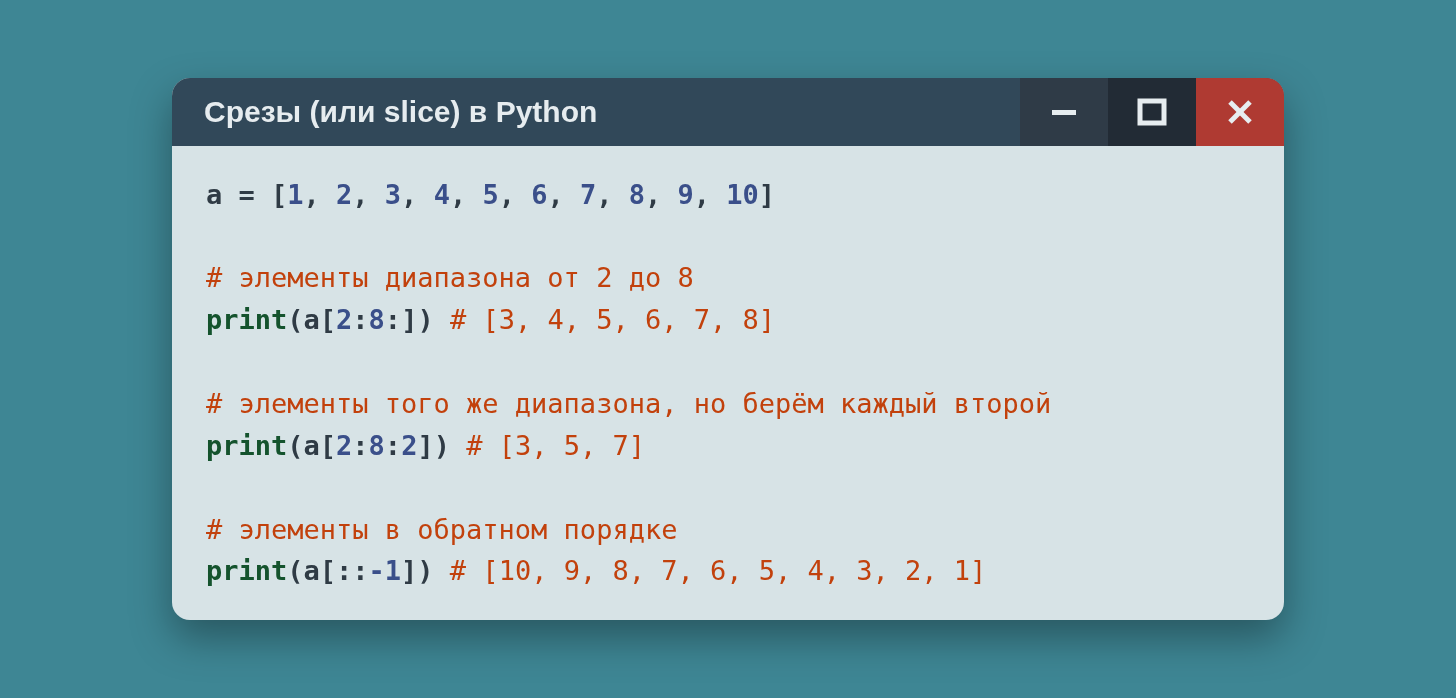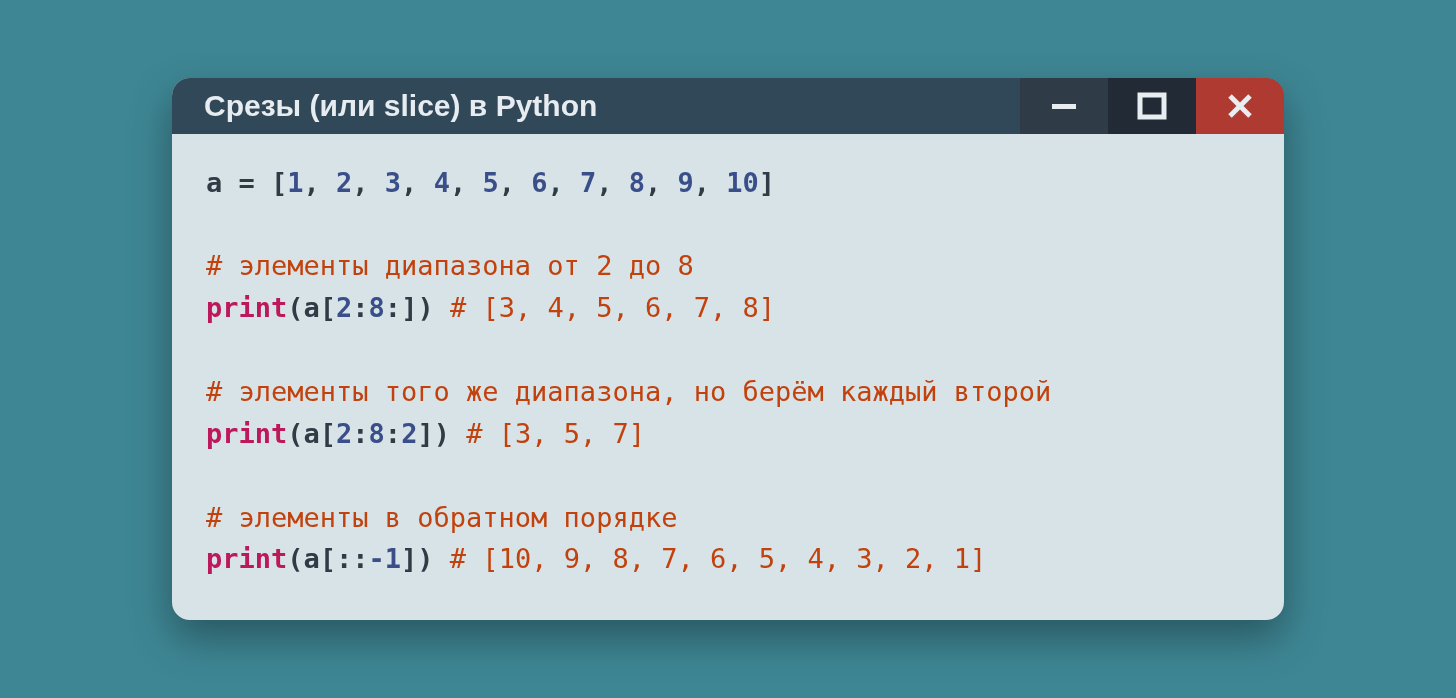--- a/index.html
+++ b/index.html
@@ -15,21 +15,21 @@
     .window {
       width: 1112px;
       background: #d7e3e6;
       border-radius: 18px;
       overflow: hidden;
       box-shadow: 0 18px 40px rgba(0,0,0,0.35);
     }
     .titlebar {
       display: flex;
       align-items: stretch;
-      height: 56px;
+      height: 68px;
       background: #314859;
     }
     .title {
       flex: 1;
       display: flex;
       align-items: center;
       padding-left: 32px;
       color: #e6ecef;
       font-size: 30px;
       font-weight: 700;
@@ -42,31 +42,31 @@
       display: flex;
       align-items: center;
       justify-content: center;
       color: #e7edf0;
     }
     .btn-min { background: #2f3b47; }
     .btn-max { background: #222b35; }
     .btn-close { background: #af3a32; }
     .win-btn svg { display: block; }
     .code-area {
-      padding: 28px 34px 40px 34px;
+      padding: 28px 34px 28px 34px;
       font-family: "Menlo", "Consolas", "DejaVu Sans Mono", monospace;
       font-size: 27px;
       line-height: 1.55;
       color: #2f3b45;
       white-space: pre;
       font-weight: 600;
     }
     .tok-default { color: #2f3b45; }
     .tok-num     { color: #3a4f8a; }
-    .tok-func    { color: #be185d; }
+    .tok-func    { color: #14532d; }
     .tok-comment { color: #c2410c; font-weight: 500; }
     .blank-line { height: 1.55em; }
   </style>
 </head>
 <body>
 
 <div class="window">
   <div class="titlebar">
     <div class="title">Срезы (или slice) в Python</div>
     <div class="win-controls">

